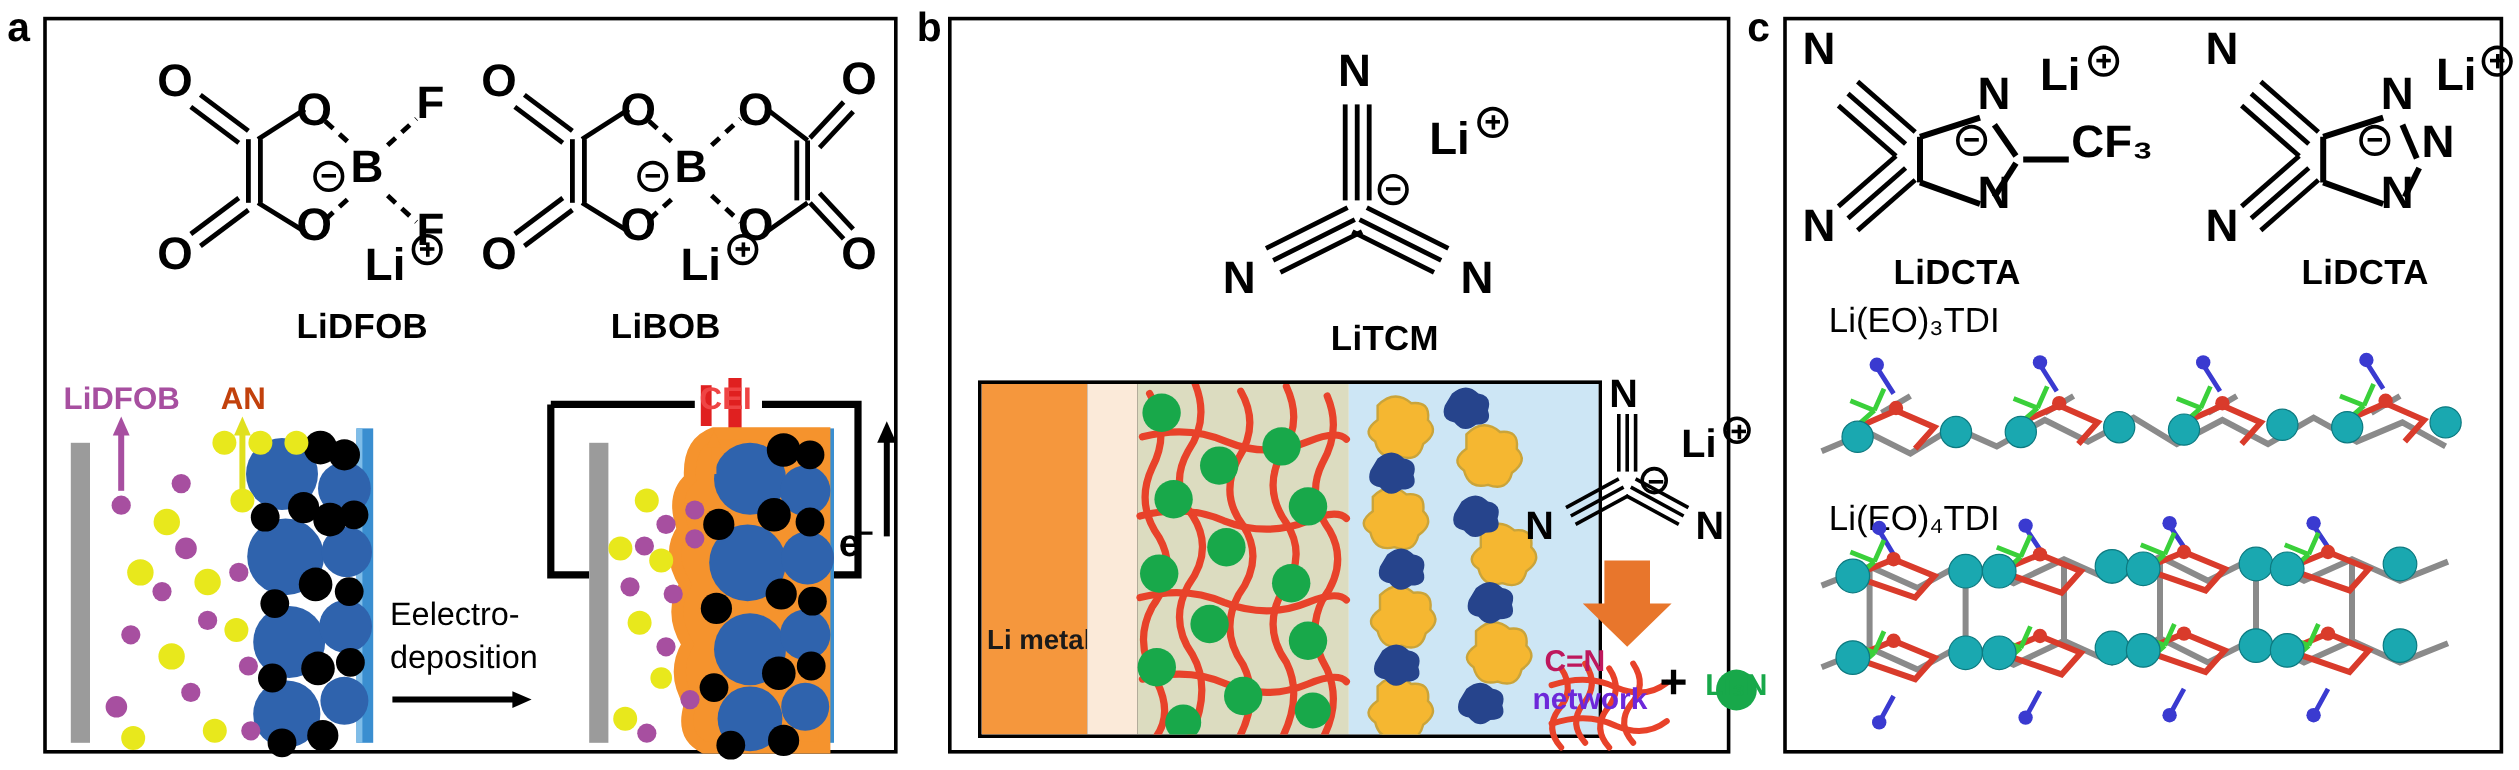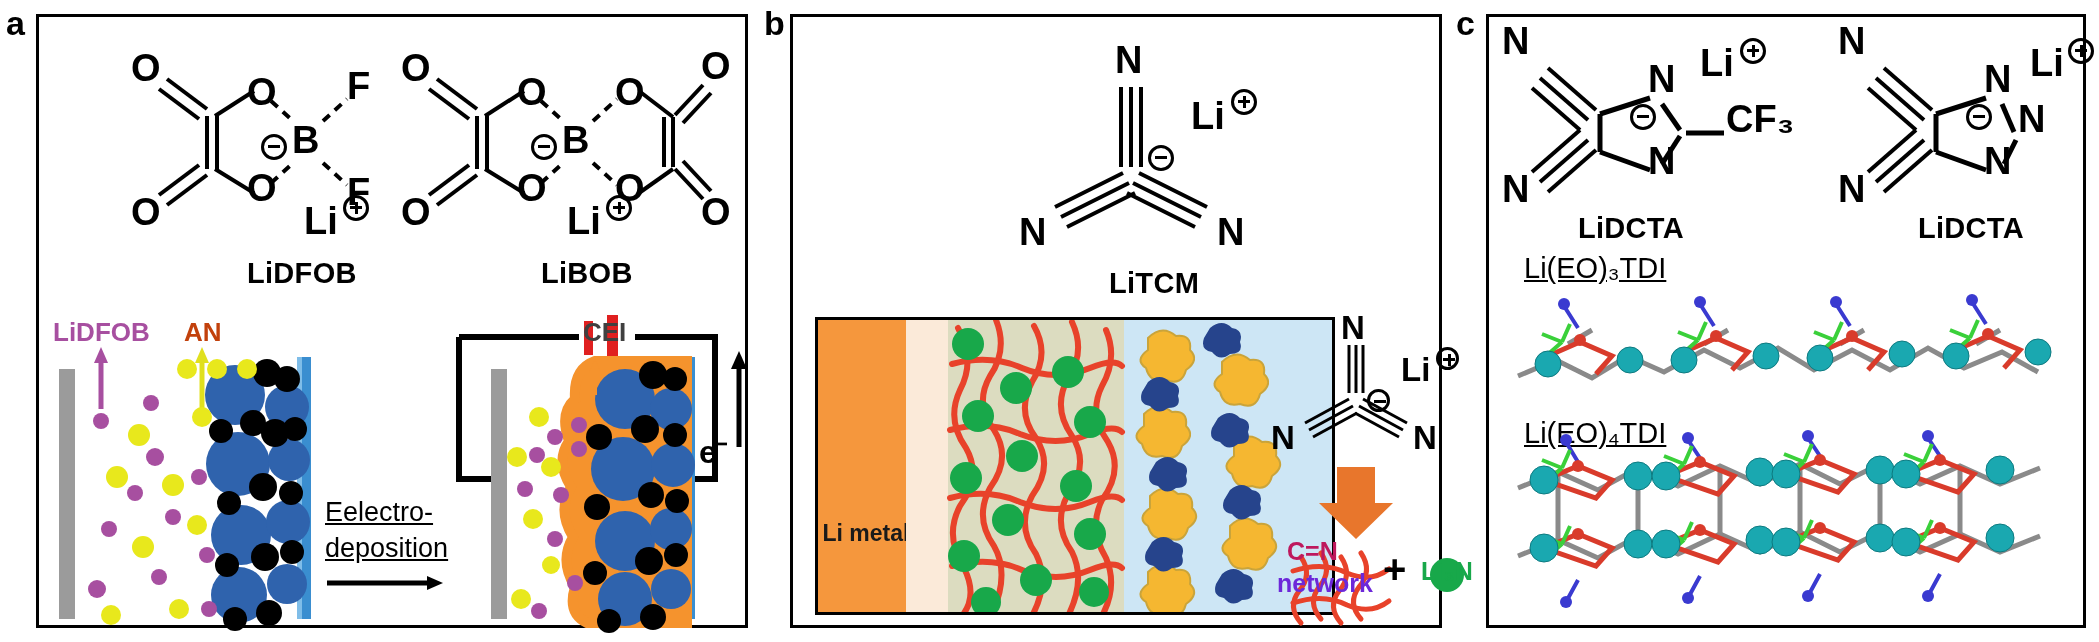--- a/index.html
+++ b/index.html
@@ -7,21 +7,21 @@
   .panel{position:absolute;border:3px solid #000;background:#fff;box-sizing:border-box;}
   .plabel{position:absolute;font-weight:bold;font-size:34px;color:#000;font-family:"Liberation Sans",sans-serif;}
   .chemlabel{position:absolute;font-weight:bold;font-size:29px;color:#000;letter-spacing:.3px;}
   .atom{position:absolute;font-weight:bold;font-size:38px;color:#000;line-height:1;}
   .atom.sm{font-size:33px;}
   .charge{position:absolute;width:26px;height:26px;border:3px solid #000;border-radius:50%;box-sizing:border-box;}
   .charge:before{content:"";position:absolute;left:4px;top:8px;width:12px;height:3px;background:#000;}
   .charge.plus:after{content:"";position:absolute;left:8.5px;top:3.5px;width:3px;height:12px;background:#000;}
   svg{position:absolute;left:0;top:0;overflow:visible;}
   .barlabel{position:absolute;font-size:26px;color:#1a1a1a;font-weight:bold;}
-  .cap{position:absolute;font-size:27px;text-decoration:underline;}
+  .cap{position:absolute;font-size:27px;}
 </style>
 </head>
 <body>
 
 <div class="plabel" style="left:6px;top:4px;">a</div>
 <div class="panel" style="left:36px;top:14px;width:712px;height:614px;">
 
   <svg width="712" height="230">
 
     <line x1="128" y1="62" x2="168" y2="92" stroke="#000" stroke-width="4"></line>
@@ -78,21 +78,21 @@
   <div class="atom" style="left:478px;top:56px;">O</div>
   <div class="atom" style="left:478px;top:152px;">O</div>
   <div class="atom" style="left:576px;top:56px;">O</div>
   <div class="atom" style="left:576px;top:152px;">O</div>
   <div class="atom" style="left:523px;top:104px;">B</div>
   <div class="atom" style="left:662px;top:30px;">O</div>
   <div class="atom" style="left:662px;top:176px;">O</div>
   <div class="charge" style="left:492px;top:117px;"></div>
   <div class="atom" style="left:528px;top:185px;">Li</div>
   <div class="charge plus" style="left:567px;top:178px;"></div>
-  <div class="chemlabel" style="left:470px;top:240px;margin-left:32px;">LiBOB</div>
+  <div class="chemlabel" style="left:470px;top:240px;">LiBOB</div>
 
   <div class="barlabel" style="left:14px;top:300px;color:#a74fa0;">LiDFOB</div>
   <div class="barlabel" style="left:145px;top:300px;color:#c2410c;">AN</div>
 
   <svg width="712" height="614" style="left:0;top:0;">
 
     <line x1="62" y1="392" x2="62" y2="338" stroke="#a74fa0" stroke-width="5"></line>
     <polygon points="62,330 55,346 69,346" fill="#a74fa0"></polygon>
     <line x1="163" y1="392" x2="163" y2="338" stroke="#e0e01e" stroke-width="5"></line>
     <polygon points="163,330 156,346 170,346" fill="#e0e01e"></polygon>
@@ -207,21 +207,21 @@
     <circle cx="516" cy="522" r="8" fill="#a74fa0"></circle>
     <circle cx="536" cy="566" r="8" fill="#a74fa0"></circle>
     <circle cx="500" cy="594" r="8" fill="#a74fa0"></circle>
 
     <line x1="556" y1="378" x2="556" y2="350" stroke="#f5932d" stroke-width="4"></line>
     <polygon points="556,342 550,356 562,356" fill="#f5932d"></polygon>
   </svg>
 
   <div class="cap" style="left:286px;top:480px;">Eelectro-</div>
   <div class="cap" style="left:286px;top:516px;">deposition</div>
-  <div class="barlabel" style="left:544px;top:300px;color:#404040;">CEI</div>
+  <div class="barlabel" style="left:544px;top:300px;color:#ef4444;">CEI</div>
   <div class="barlabel" style="left:660px;top:412px;font-size:32px;color:#000;">e⁻</div>
 </div>
 
 <div class="plabel" style="left:764px;top:4px;">b</div>
 <div class="panel" style="left:790px;top:14px;width:652px;height:614px;">
 
   <svg width="652" height="220">
     <line x1="328" y1="150" x2="328" y2="70" stroke="#000" stroke-width="4"></line>
     <line x1="338" y1="150" x2="338" y2="70" stroke="#000" stroke-width="4"></line>
     <line x1="348" y1="150" x2="348" y2="70" stroke="#000" stroke-width="4"></line>

